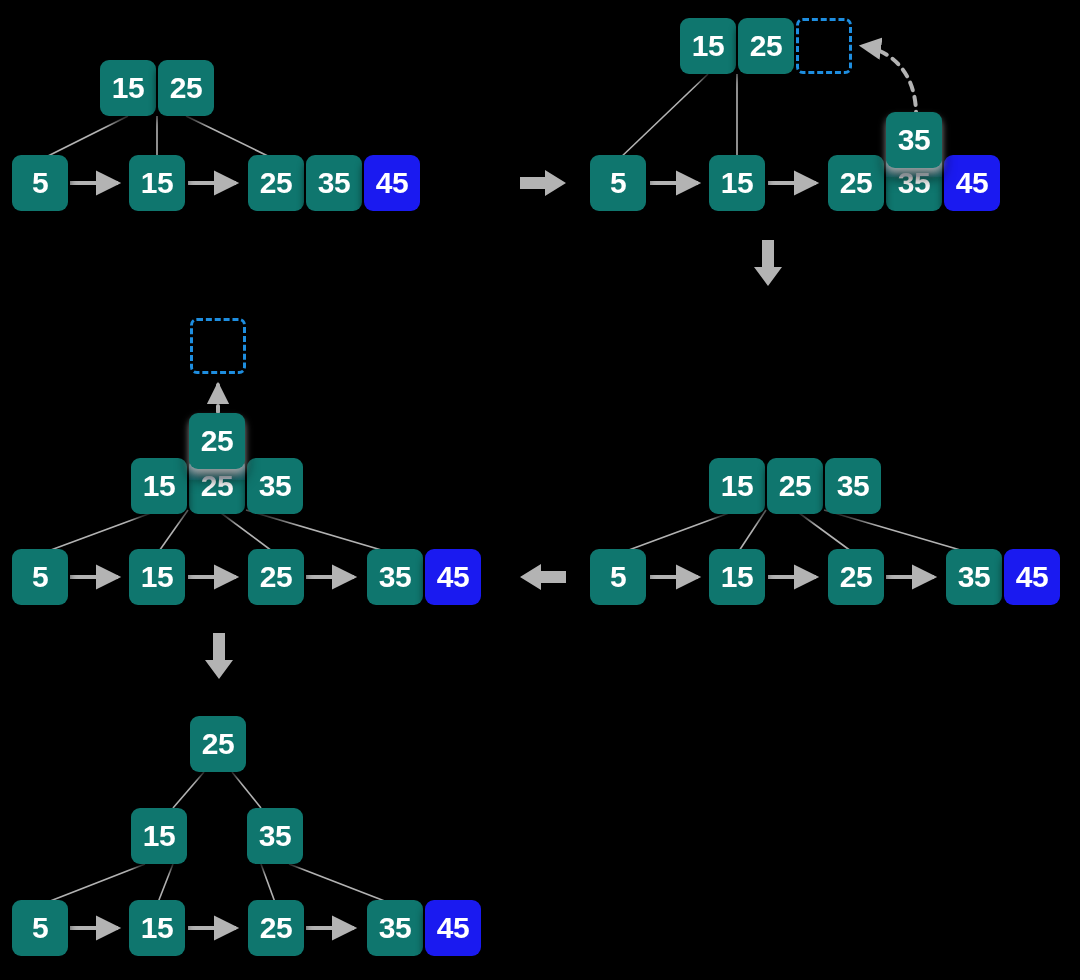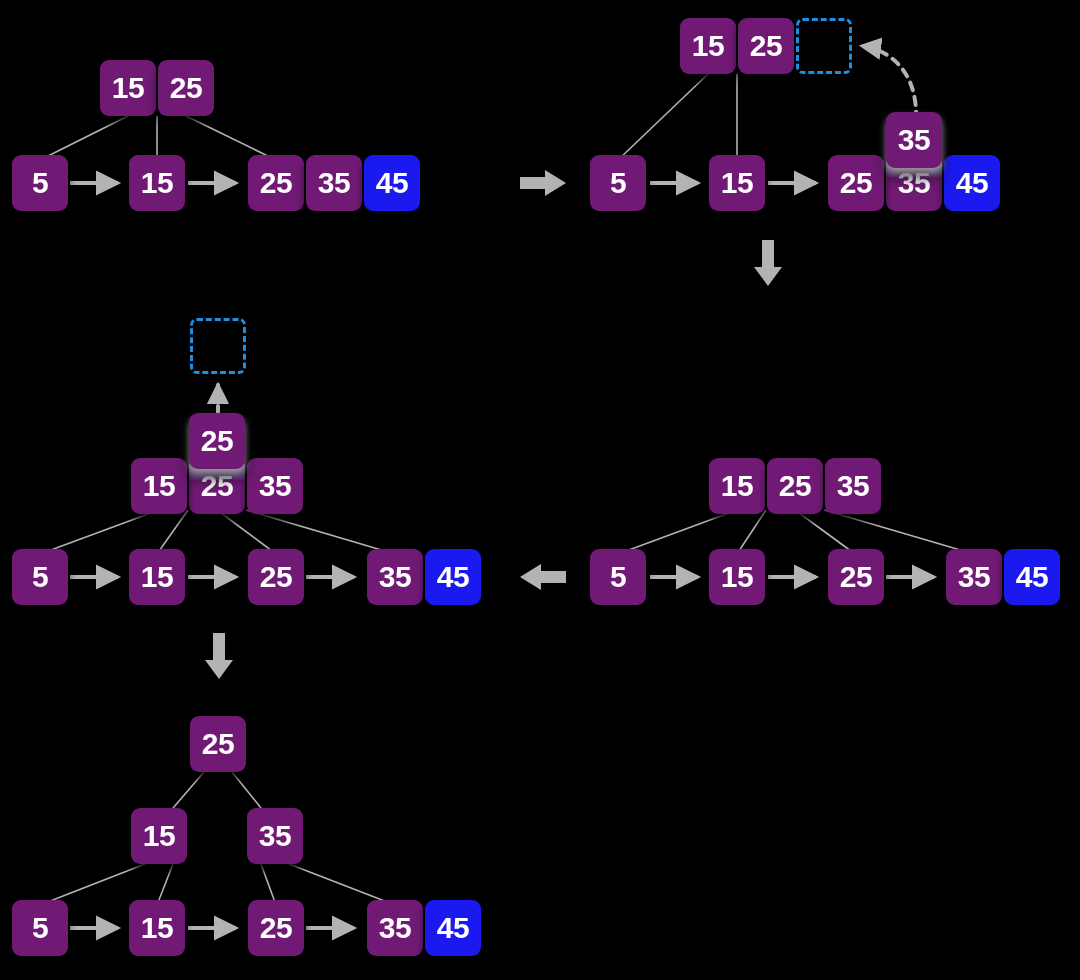--- a/index.html
+++ b/index.html
@@ -30,21 +30,21 @@
     justify-content: center;
     font-size: 30px;
     font-weight: bold;
     color: #ffffff;
     letter-spacing: -0.5px;
     box-sizing: border-box;
     line-height: 1;
     box-shadow: 0 6px 9px rgba(0,0,0,0.85);
     z-index: 4;
   }
-  .node.light { background: #701a75; }
+  .node.light { background: #0f766e; }
   .node.deep  { background: #1a1af0; }
 
   
   .node.lifted {
     z-index: 7;
     box-shadow: 0 5px 7px rgba(255,255,255,0.55),
                 0 9px 14px rgba(0,0,0,0.8);
   }
   
   .node.ghost {

